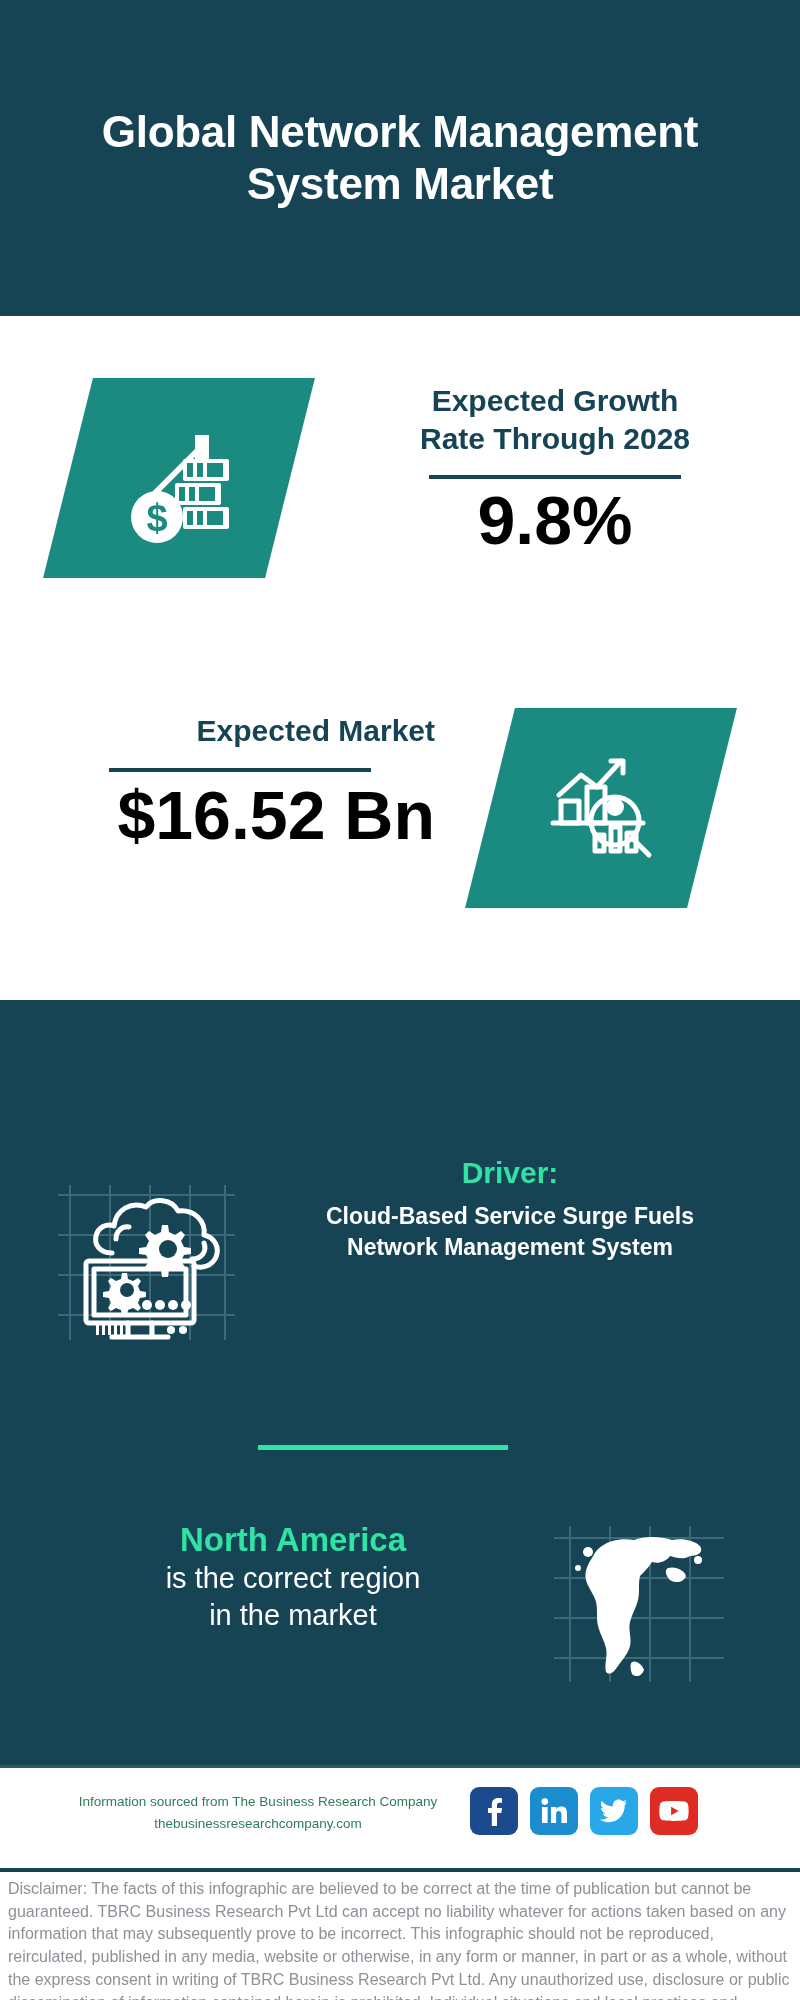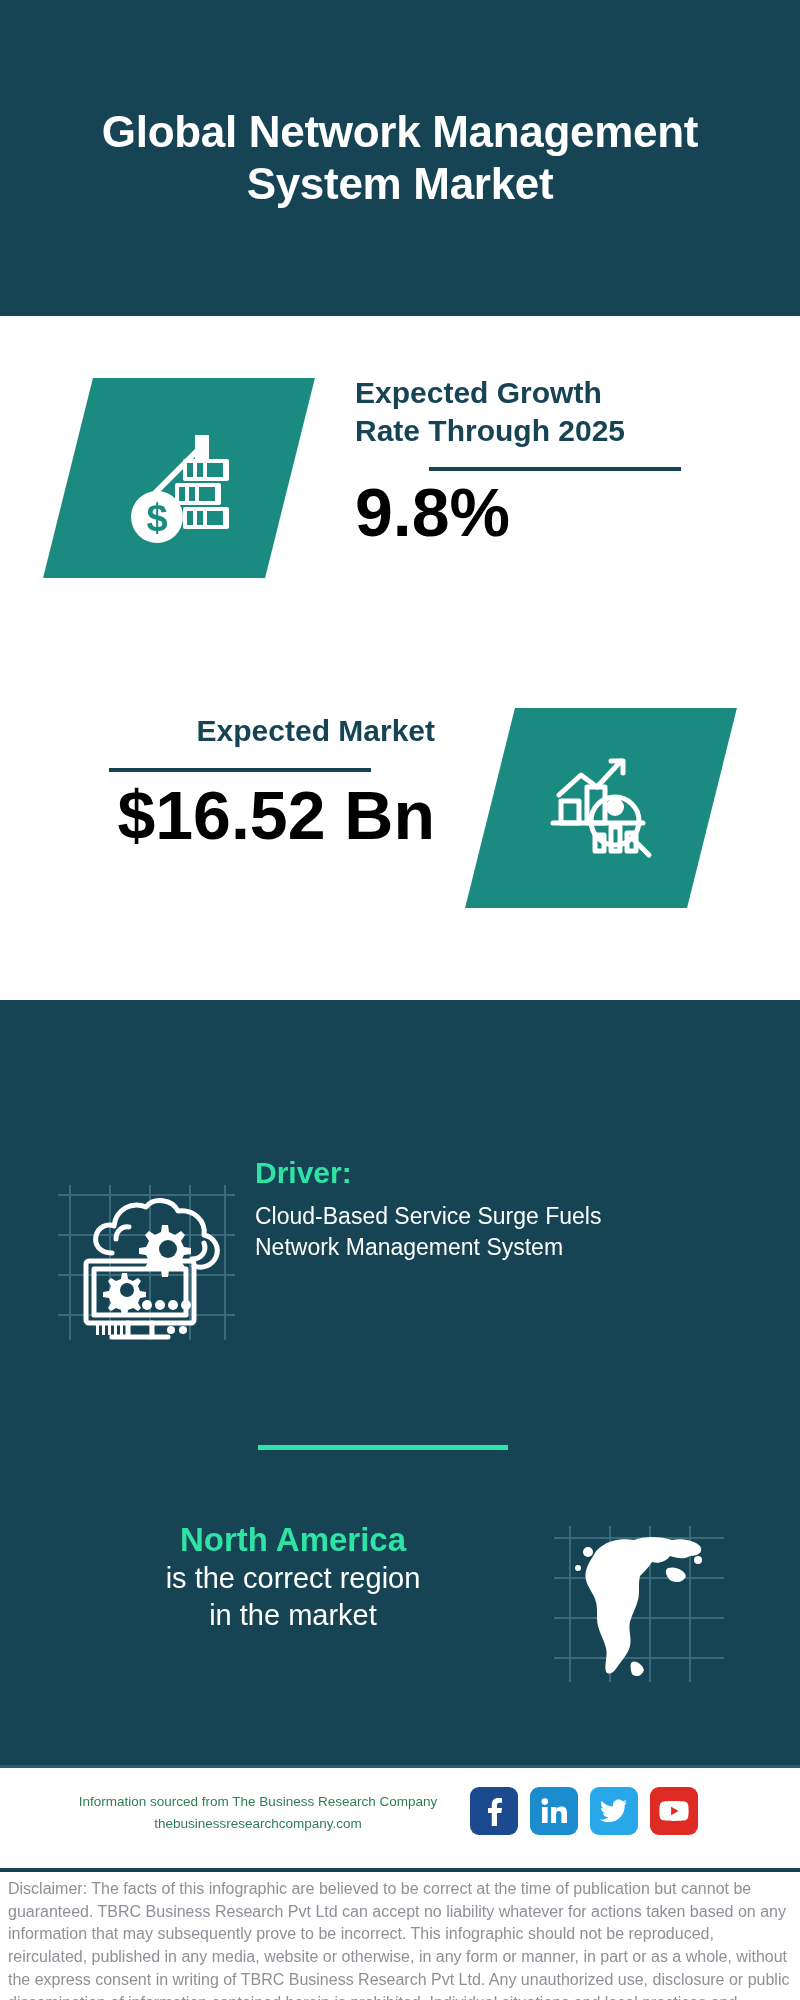--- a/index.html
+++ b/index.html
@@ -33,21 +33,21 @@
     width:222px;height:200px;
     background:#1b8a80;
     transform:skewX(-14deg);
   }
   .para-left .ico{
     transform:skewX(14deg);
     width:100%;height:100%;
     display:flex;align-items:center;justify-content:center;
   }
   .growth-text{
-    position:absolute;left:355px;top:58px;width:400px;text-align:left;
+    position:absolute;left:355px;top:66px;width:400px;text-align:center;
   }
   .lbl-dark{
     color:#174455;font-size:30px;font-weight:bold;line-height:1.28;
   }
   .rule-dark{
     width:252px;height:4px;background:#174455;margin:16px auto 6px auto;
   }
   .big-teal{
     color:#000000;font-size:68px;font-weight:bold;line-height:1.05;
   }
@@ -81,27 +81,27 @@
   }
 
   
   .driver-row{
     position:absolute;top:1155px;left:0;width:800px;height:210px;
   }
   .driver-icon-wrap{
     position:absolute;left:50px;top:10px;width:190px;height:180px;
   }
   .driver-copy{
-    position:absolute;left:255px;top:0px;width:510px;text-align:left;
+    position:absolute;left:255px;top:0px;width:510px;text-align:center;
   }
   .driver-head{
     color:#2fe3a5;font-size:30px;font-weight:bold;line-height:1.2;
   }
   .driver-body{
-    color:#ffffff;font-size:23px;font-weight:normal;line-height:1.36;margin-top:10px;
+    color:#ffffff;font-size:23px;font-weight:bold;line-height:1.36;margin-top:10px;
   }
   .green-rule{
     position:absolute;top:1445px;left:258px;width:250px;height:5px;background:#2fe3a5;
   }
 
   
   .region-row{position:absolute;top:1520px;left:8px;width:800px;height:200px;}
   .region-copy{position:absolute;left:55px;top:0;width:460px;text-align:center;}
   .region-name{color:#2fe3a5;font-size:33px;font-weight:bold;line-height:1.2;}
   .region-sub{color:#ffffff;font-size:29px;font-weight:normal;line-height:1.3;}
@@ -164,21 +164,21 @@
             <rect x="98" y="98" width="16" height="14" fill="#1b8a80"></rect>
           </g>
           <circle cx="48" cy="104" r="26" fill="#ffffff"></circle>
           <text x="48" y="118" font-family="'Liberation Sans',sans-serif" font-size="38" font-weight="bold" fill="#1b8a80" text-anchor="middle">$</text>
         </svg>
       </div>
     </div>
 
     <div class="growth-text">
       <div class="lbl-dark">Expected Growth</div>
-      <div class="lbl-dark">Rate Through 2025</div>
+      <div class="lbl-dark">Rate Through 2028</div>
       <div class="rule-dark"></div>
       <div class="big-teal">9.8%</div>
     </div>
   </div>
 
   <div class="sec-size">
     <div class="size-text">
       <div class="lbl-dark">Expected Market</div>
       <div class="rule-dark2"></div>
       <div class="big-teal">$16.52 Bn</div>

